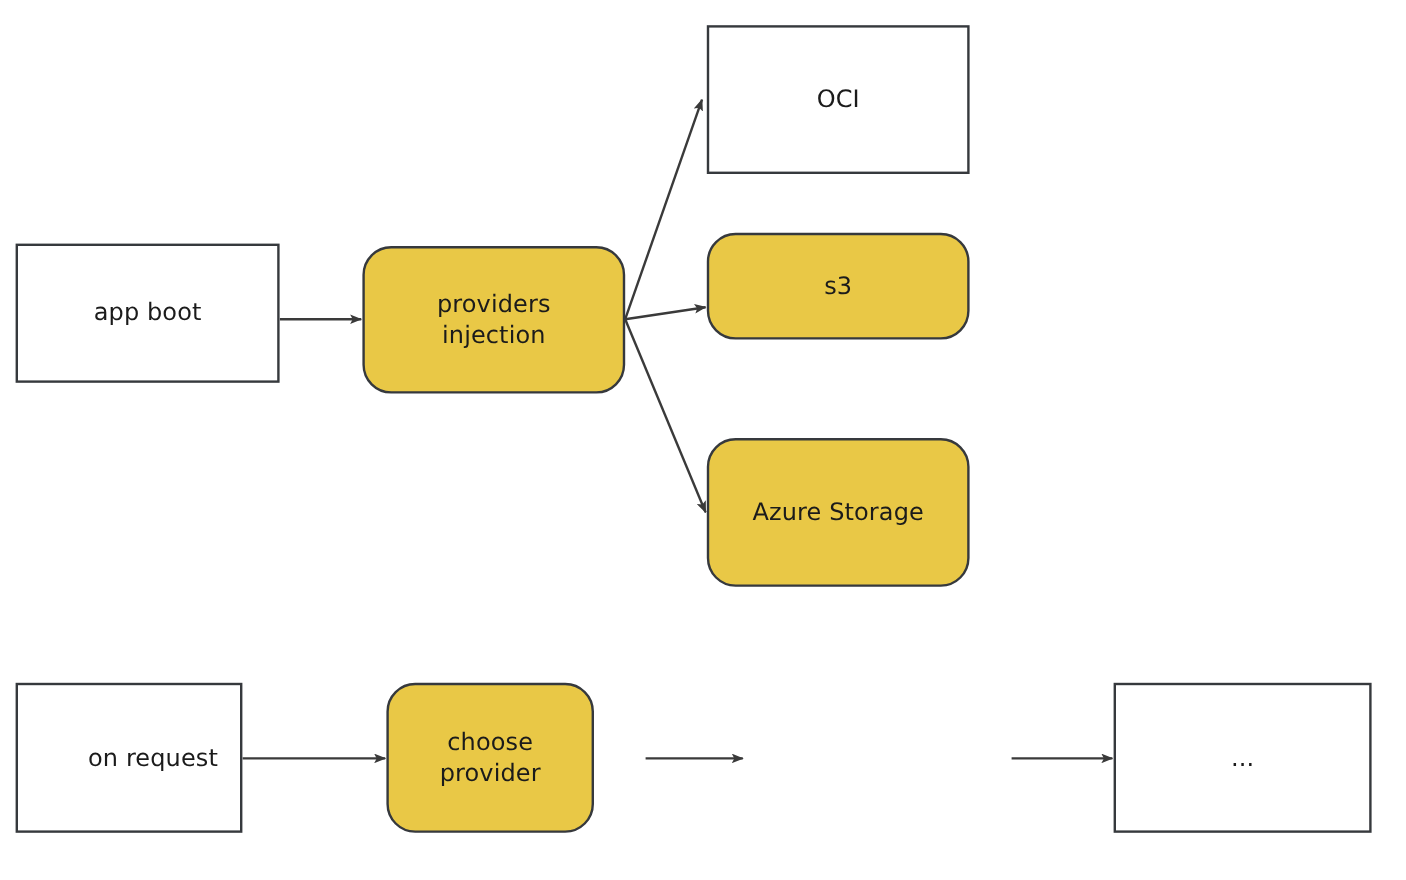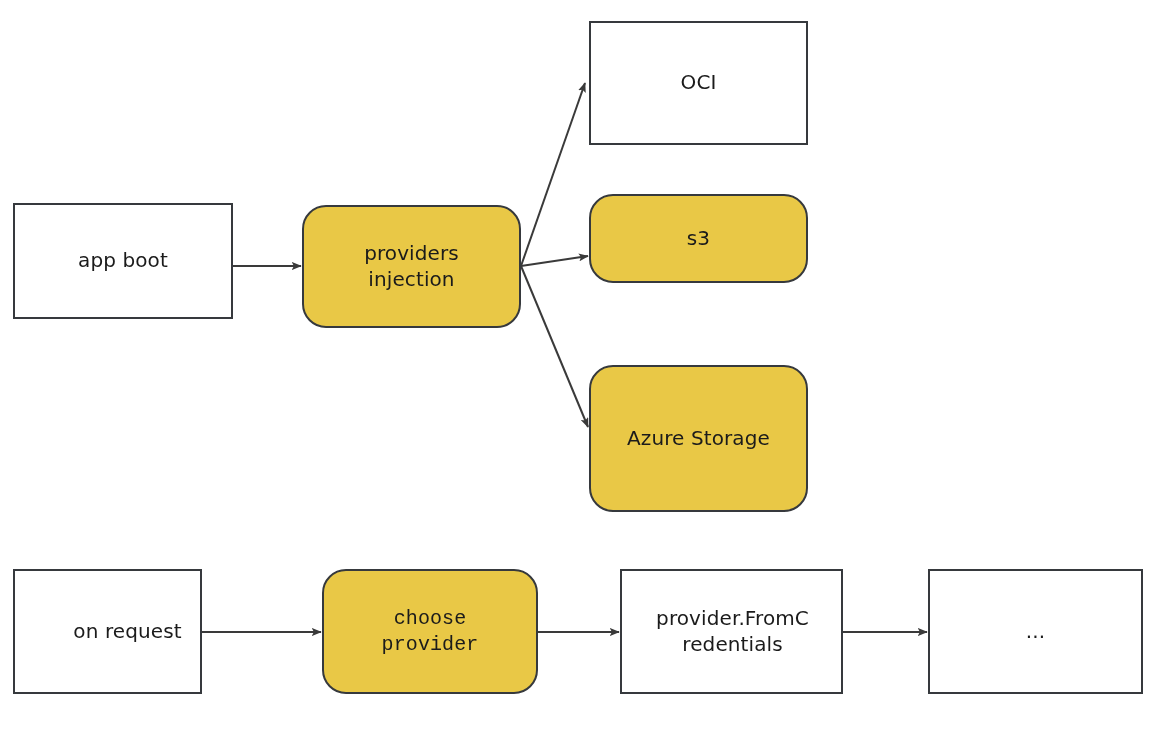--- a/index.html
+++ b/index.html
@@ -97,35 +97,31 @@
   </div>
 
   <div class="node white" style="left:589px; top:21px; width:219px; height:124px;">
     <span class="node-label">OCI</span>
   </div>
 
   <div class="node yellow" style="left:589px; top:194px; width:219px; height:89px;">
     <span class="node-label">s3</span>
   </div>
 
-  <div class="node yellow" style="left:589px; top:365px; width:219px; height:147px;">
+  <div class="node yellow" style="left:589px; top:365px; width:219px; height:124px;">
     <span class="node-label">Azure Storage</span>
   </div>
 
   <div class="node white" style="left:13px; top:569px; width:189px; height:125px;padding-left:40px;">
     <span class="node-label">on request</span>
   </div>
 
-  <div class="node yellow" style="left:322px; top:569px; width:216px; height:125px;font-family:Liberation Mono, monospace;">
+  <div class="node yellow" style="left:322px; top:569px; width:173px; height:125px;">
     <span class="node-label">choose
 provider</span>
   </div>
 
-  <div class="node white overflow-label" style="left:620px; top:569px; width:223px; height:125px;">
-    <span class="node-label">provider.FromC
-redentials</span>
-  </div>
 
   <div class="node white" style="left:928px; top:569px; width:215px; height:125px;">
     <span class="node-label">...</span>
   </div>
 
 </div>
 
 </body></html>

